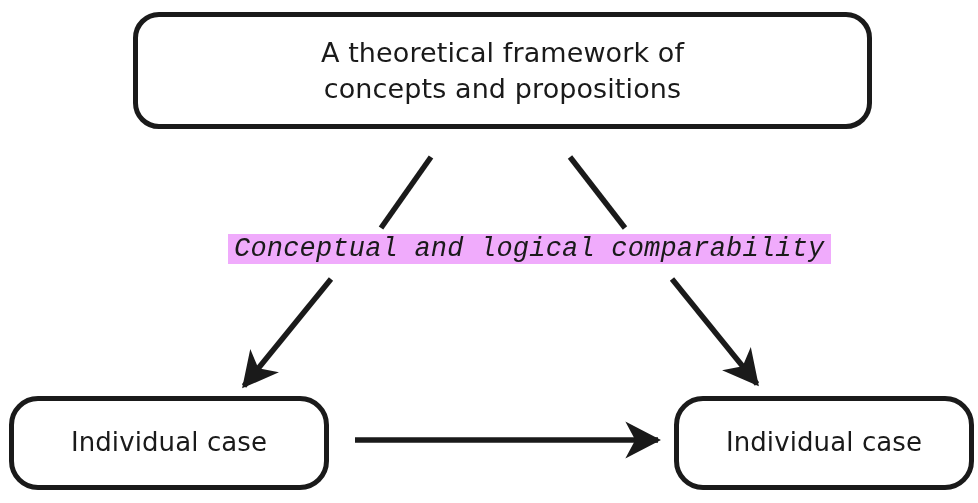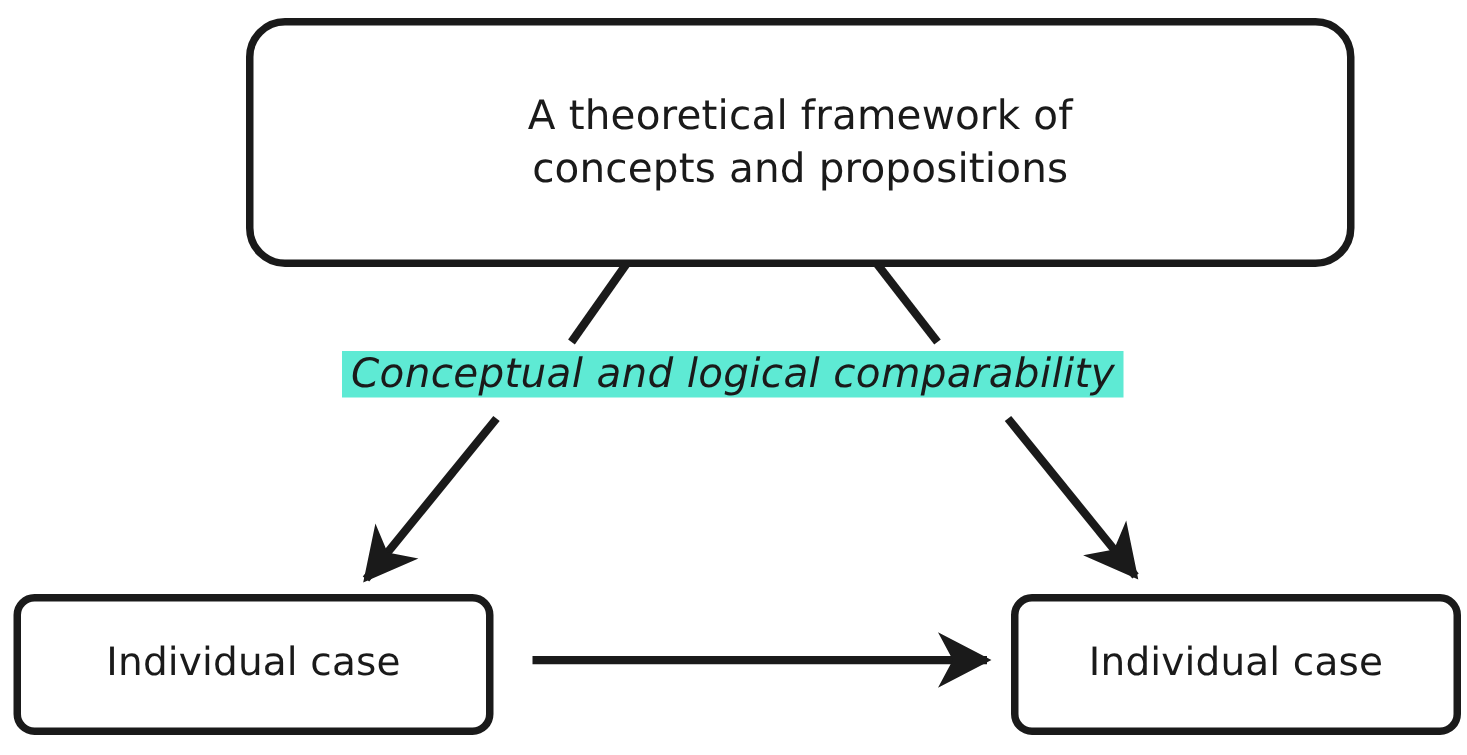--- a/index.html
+++ b/index.html
@@ -20,61 +20,61 @@
     left: 0;
     top: 0;
     width: 978px;
     height: 503px;
   }
   .node-box {
     position: absolute;
     box-sizing: border-box;
     background: #ffffff;
     border: 5px solid #1a1a1a;
-    border-radius: 14px;
+    border-radius: 29px;
     display: flex;
     align-items: center;
     justify-content: center;
     text-align: center;
   }
   .node-text {
     color: #1a1a1a;
     font-size: 26px;
     line-height: 1.30;
     letter-spacing: 0.1px;
     white-space: pre-line;
   }
   #framework-box {
     left: 133px;
     top: 12px;
     width: 739px;
-    height: 166px;
+    height: 117px;
     border-radius: 26px;
-    margin-left: 31px;
   }
   #framework-box .node-text { font-size: 27px; }
   #case-left-box {
     left: 9px;
     top: 396px;
     width: 320px;
     height: 94px;
   }
   #case-right-box {
     left: 674px;
     top: 396px;
     width: 300px;
     height: 94px;
   }
   .edge-label {
     position: absolute;
     color: #1a1a1a;
     font-style: italic;
     white-space: nowrap;
-    background: #5eead4;
+    background: #f0abfc;
     padding: 0 6px;
+    font-family: Liberation Mono, monospace;
   }
   #comparability-label {
     left: 228px;
     top: 234px;
     font-size: 27px;
     letter-spacing: 0.2px;
   }
   #generalization-label {
     left: 392px;
     top: 456px;

